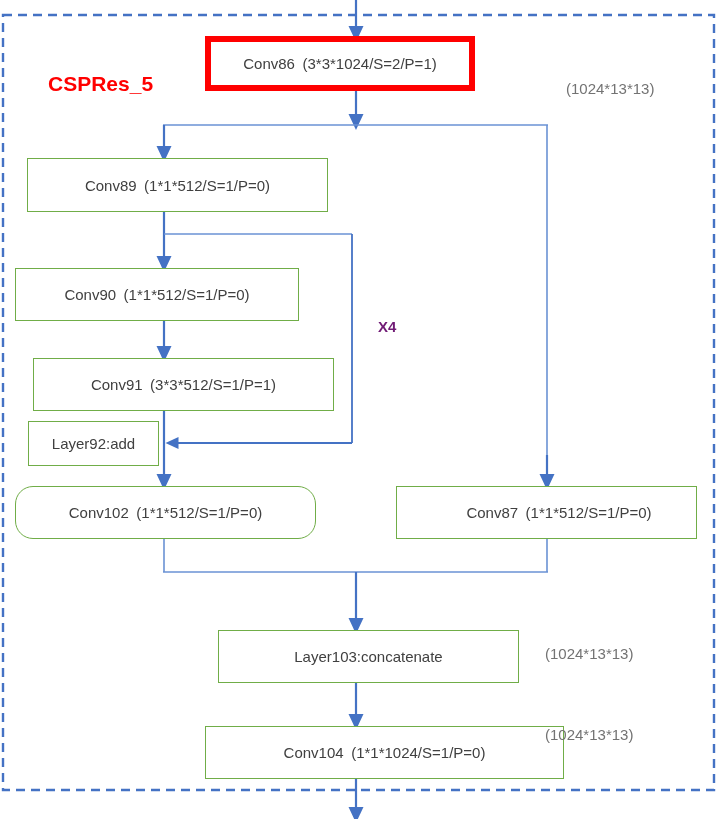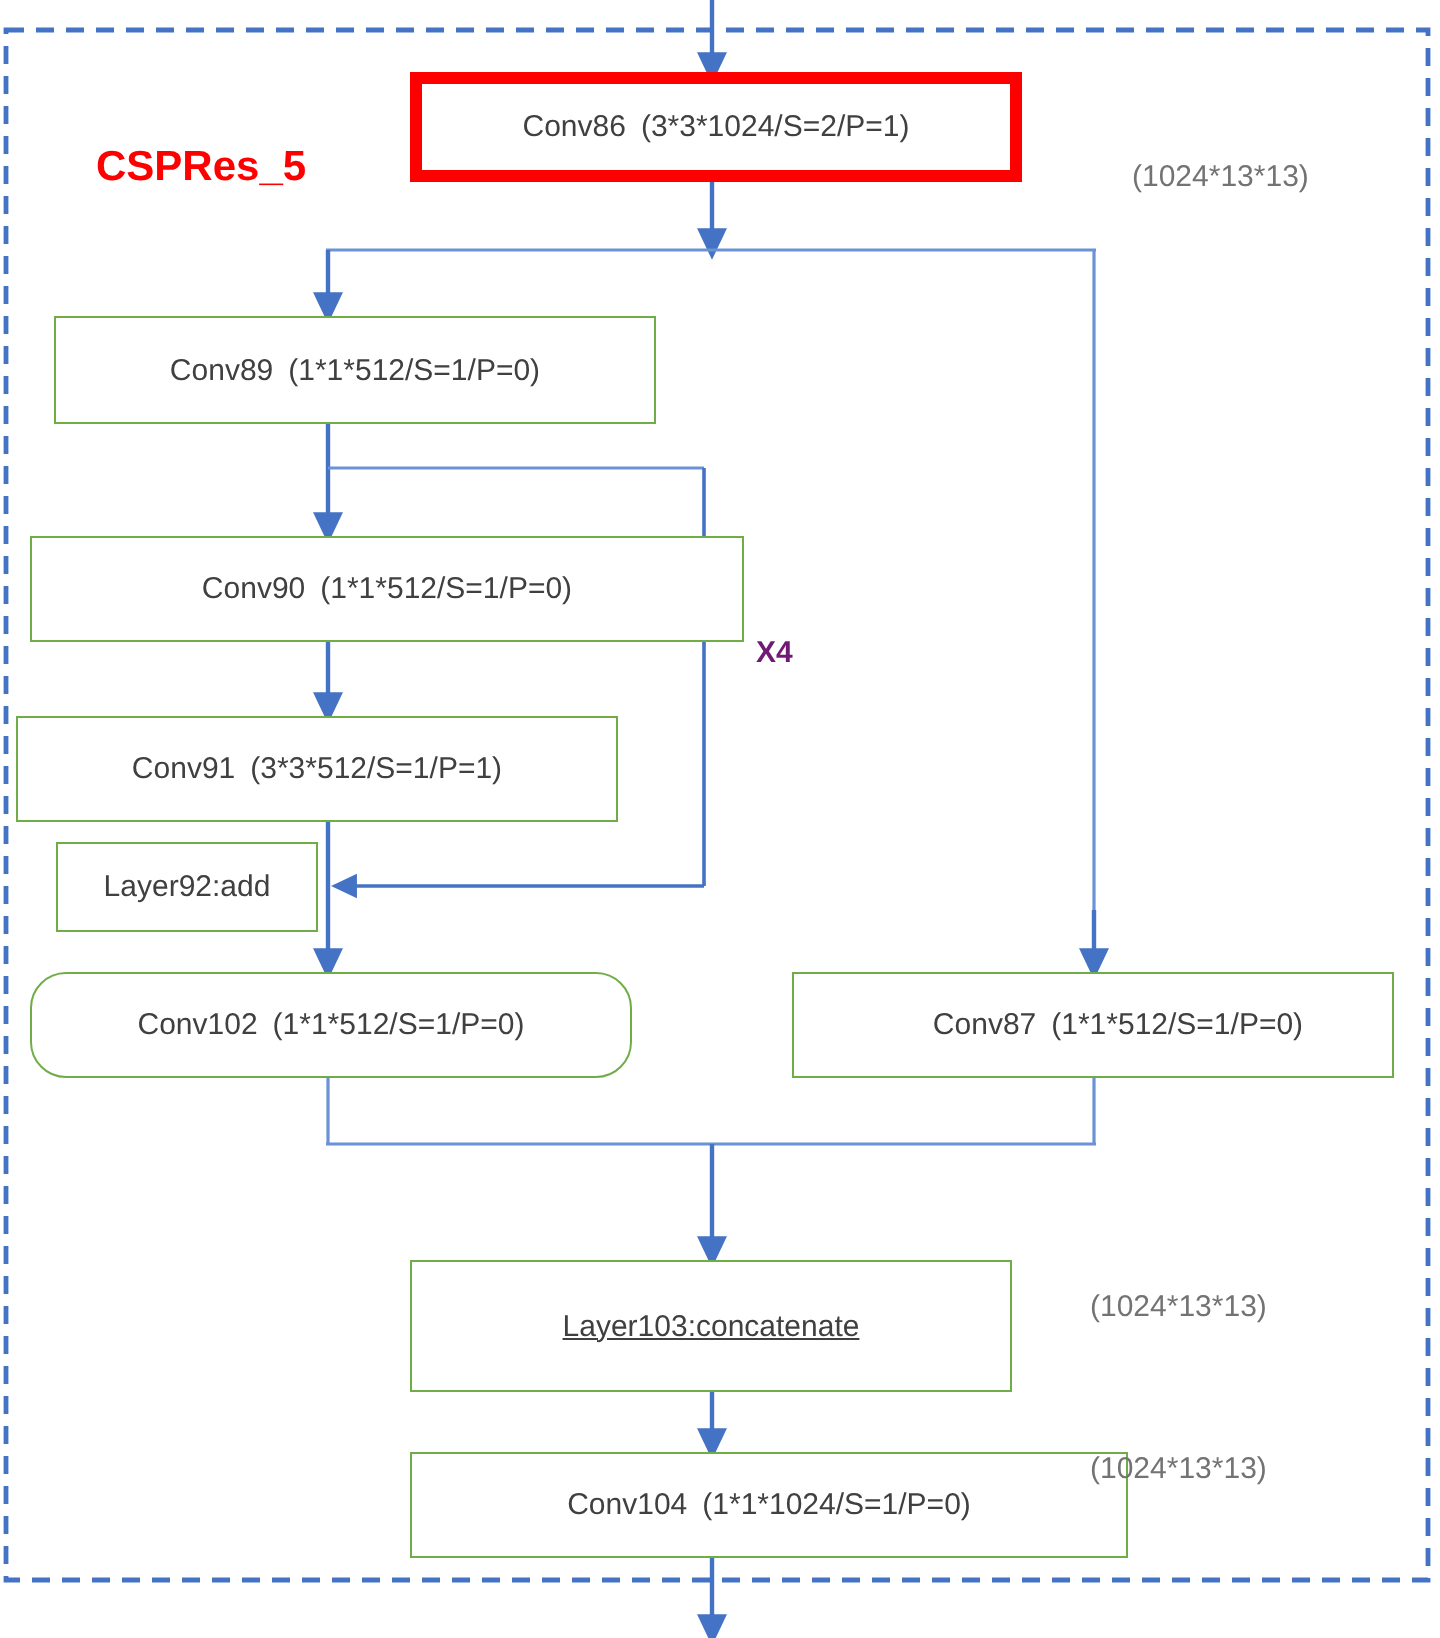--- a/index.html
+++ b/index.html
@@ -111,35 +111,35 @@
 
     <line x1="356" y1="572" x2="356" y2="626" stroke="#4472C4" stroke-width="2.2" marker-end="url(#arrowhead)"></line>
 
     <line x1="356" y1="682" x2="356" y2="722" stroke="#4472C4" stroke-width="2.2" marker-end="url(#arrowhead)"></line>
 
     <line x1="356" y1="778" x2="356" y2="815" stroke="#4472C4" stroke-width="2.2" marker-end="url(#arrowhead)"></line>
   </svg>
 
   <div class="grp-label" style="left:48px; top:72px;">CSPRes_5</div>
 
-  <div class="node node-red" style="left:205px; top:36px; width:306px; height:55px;">Conv86 (3*3*1024/S=2/P=1)</div>
+  <div class="node node-red" style="left:205px; top:36px; width:270px; height:55px;">Conv86 (3*3*1024/S=2/P=1)</div>
 
   <div class="node node-green" style="left:27px; top:158px; width:301px; height:54px;">Conv89 (1*1*512/S=1/P=0)</div>
 
-  <div class="node node-green" style="left:15px; top:268px; width:357px; height:53px;">Conv90 (1*1*512/S=1/P=0)</div>
+  <div class="node node-green" style="left:15px; top:268px; width:284px; height:53px;">Conv90 (1*1*512/S=1/P=0)</div>
 
-  <div class="node node-green" style="left:8px; top:358px; width:301px; height:53px;">Conv91 (3*3*512/S=1/P=1)</div>
+  <div class="node node-green" style="left:33px; top:358px; width:301px; height:53px;">Conv91 (3*3*512/S=1/P=1)</div>
 
   <div class="node node-green" style="left:28px; top:421px; width:131px; height:45px;">Layer92:add</div>
 
   <div class="node node-green" style="left:15px; top:486px; width:301px; height:53px;border-radius:18px;">Conv102 (1*1*512/S=1/P=0)</div>
 
   <div class="node node-green" style="left:396px; top:486px; width:301px; height:53px;padding-left:25px;">Conv87 (1*1*512/S=1/P=0)</div>
 
-  <div class="node node-green" style="left:205px; top:630px; width:301px; height:66px;text-decoration:underline;">Layer103:concatenate</div>
+  <div class="node node-green" style="left:218px; top:630px; width:301px; height:53px;">Layer103:concatenate</div>
 
   <div class="node node-green" style="left:205px; top:726px; width:359px; height:53px;text-align:center;">Conv104 (1*1*1024/S=1/P=0)</div>
 
   <div class="loop-label" style="left:378px; top:318px;">X4</div>
 
   <div class="annot" style="left:566px; top:80px;">(1024*13*13)</div>
 
   <div class="annot" style="left:545px; top:645px;">(1024*13*13)</div>
 
   <div class="annot" style="left:545px; top:726px;">(1024*13*13)</div>

